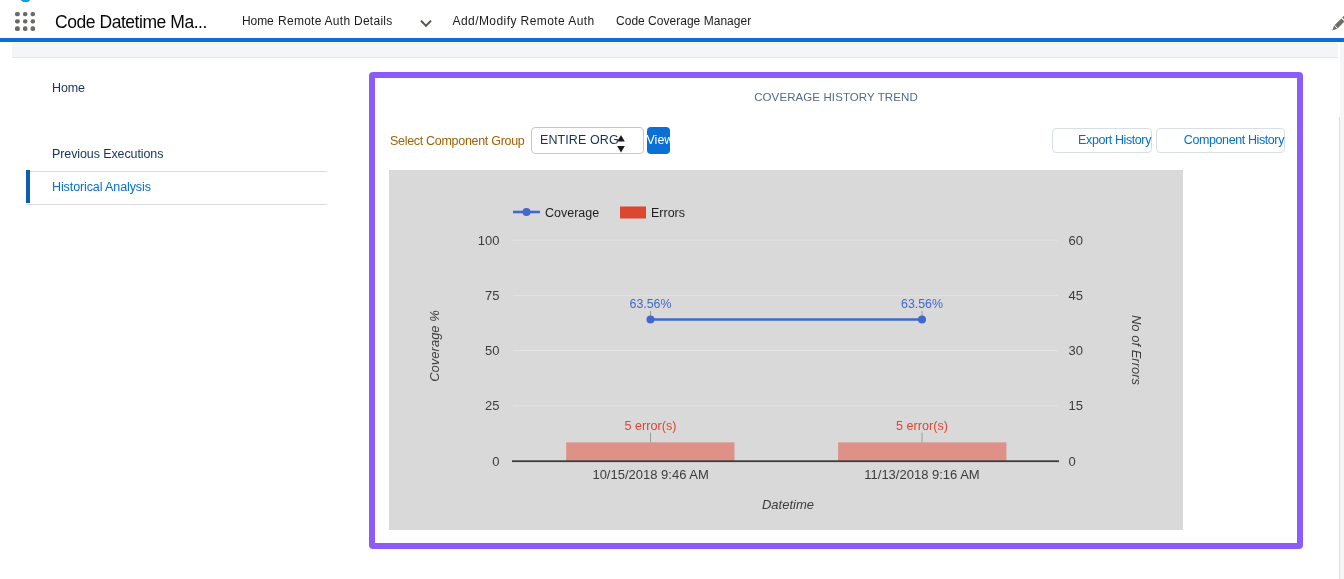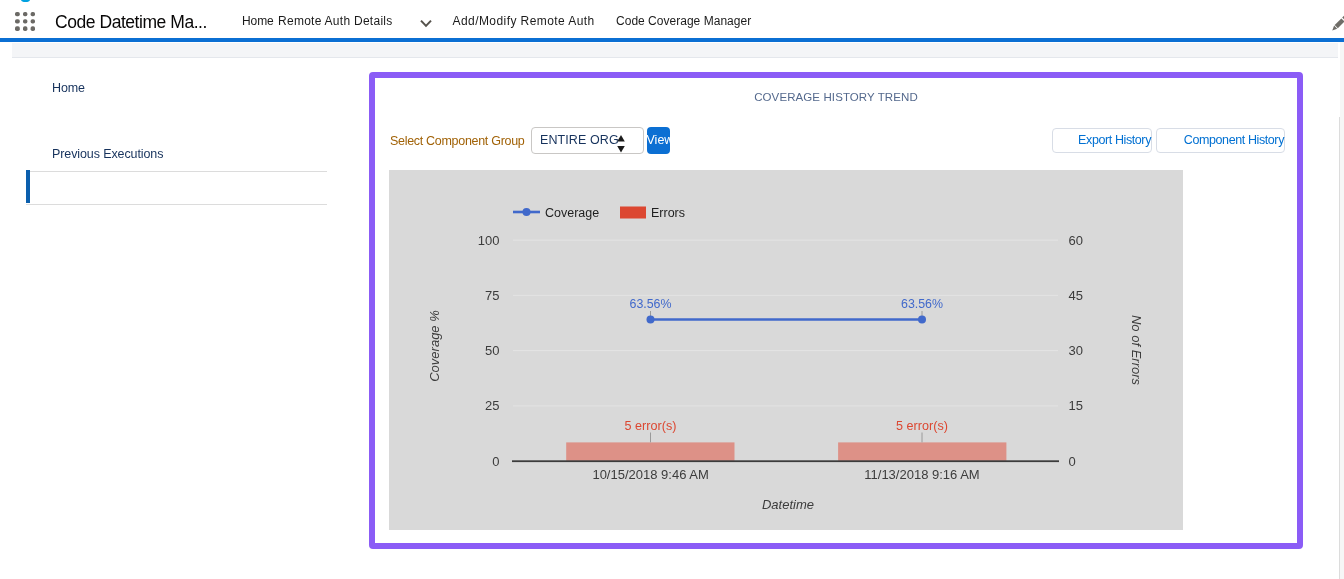--- a/index.html
+++ b/index.html
@@ -69,20 +69,21 @@
       <rect x="5.2" y="-0.8" width="4.4" height="3.2"></rect>
     </g>
   </svg>
   <div class="bluebar"></div>
   <div class="graystrip"></div>
 
   <div class="snav" style="top:71.9px">Home</div>
   <div class="snav" style="top:137.7px">Previous Executions</div>
   <div class="activebox"></div>
   <div class="activebar"></div>
+  <div class="snav" style="top:170.6px;color:#0070d2">Historical Analysis</div>
 
   <div class="card">
     <div class="cardtitle">COVERAGE HISTORY TREND</div>
     <div class="ctl-label">Select Component Group</div>
     <div class="sel">
       <div class="txt">ENTIRE ORG</div>
       <svg class="abs" style="left:84.5px;top:7px" width="8" height="18" viewBox="0 0 8 18">
         <path d="M4 0 L7.8 6.6 L0.2 6.6 Z" fill="#1b1b1b"></path>
         <path d="M4 17.6 L7.8 11 L0.2 11 Z" fill="#1b1b1b"></path>
       </svg>

